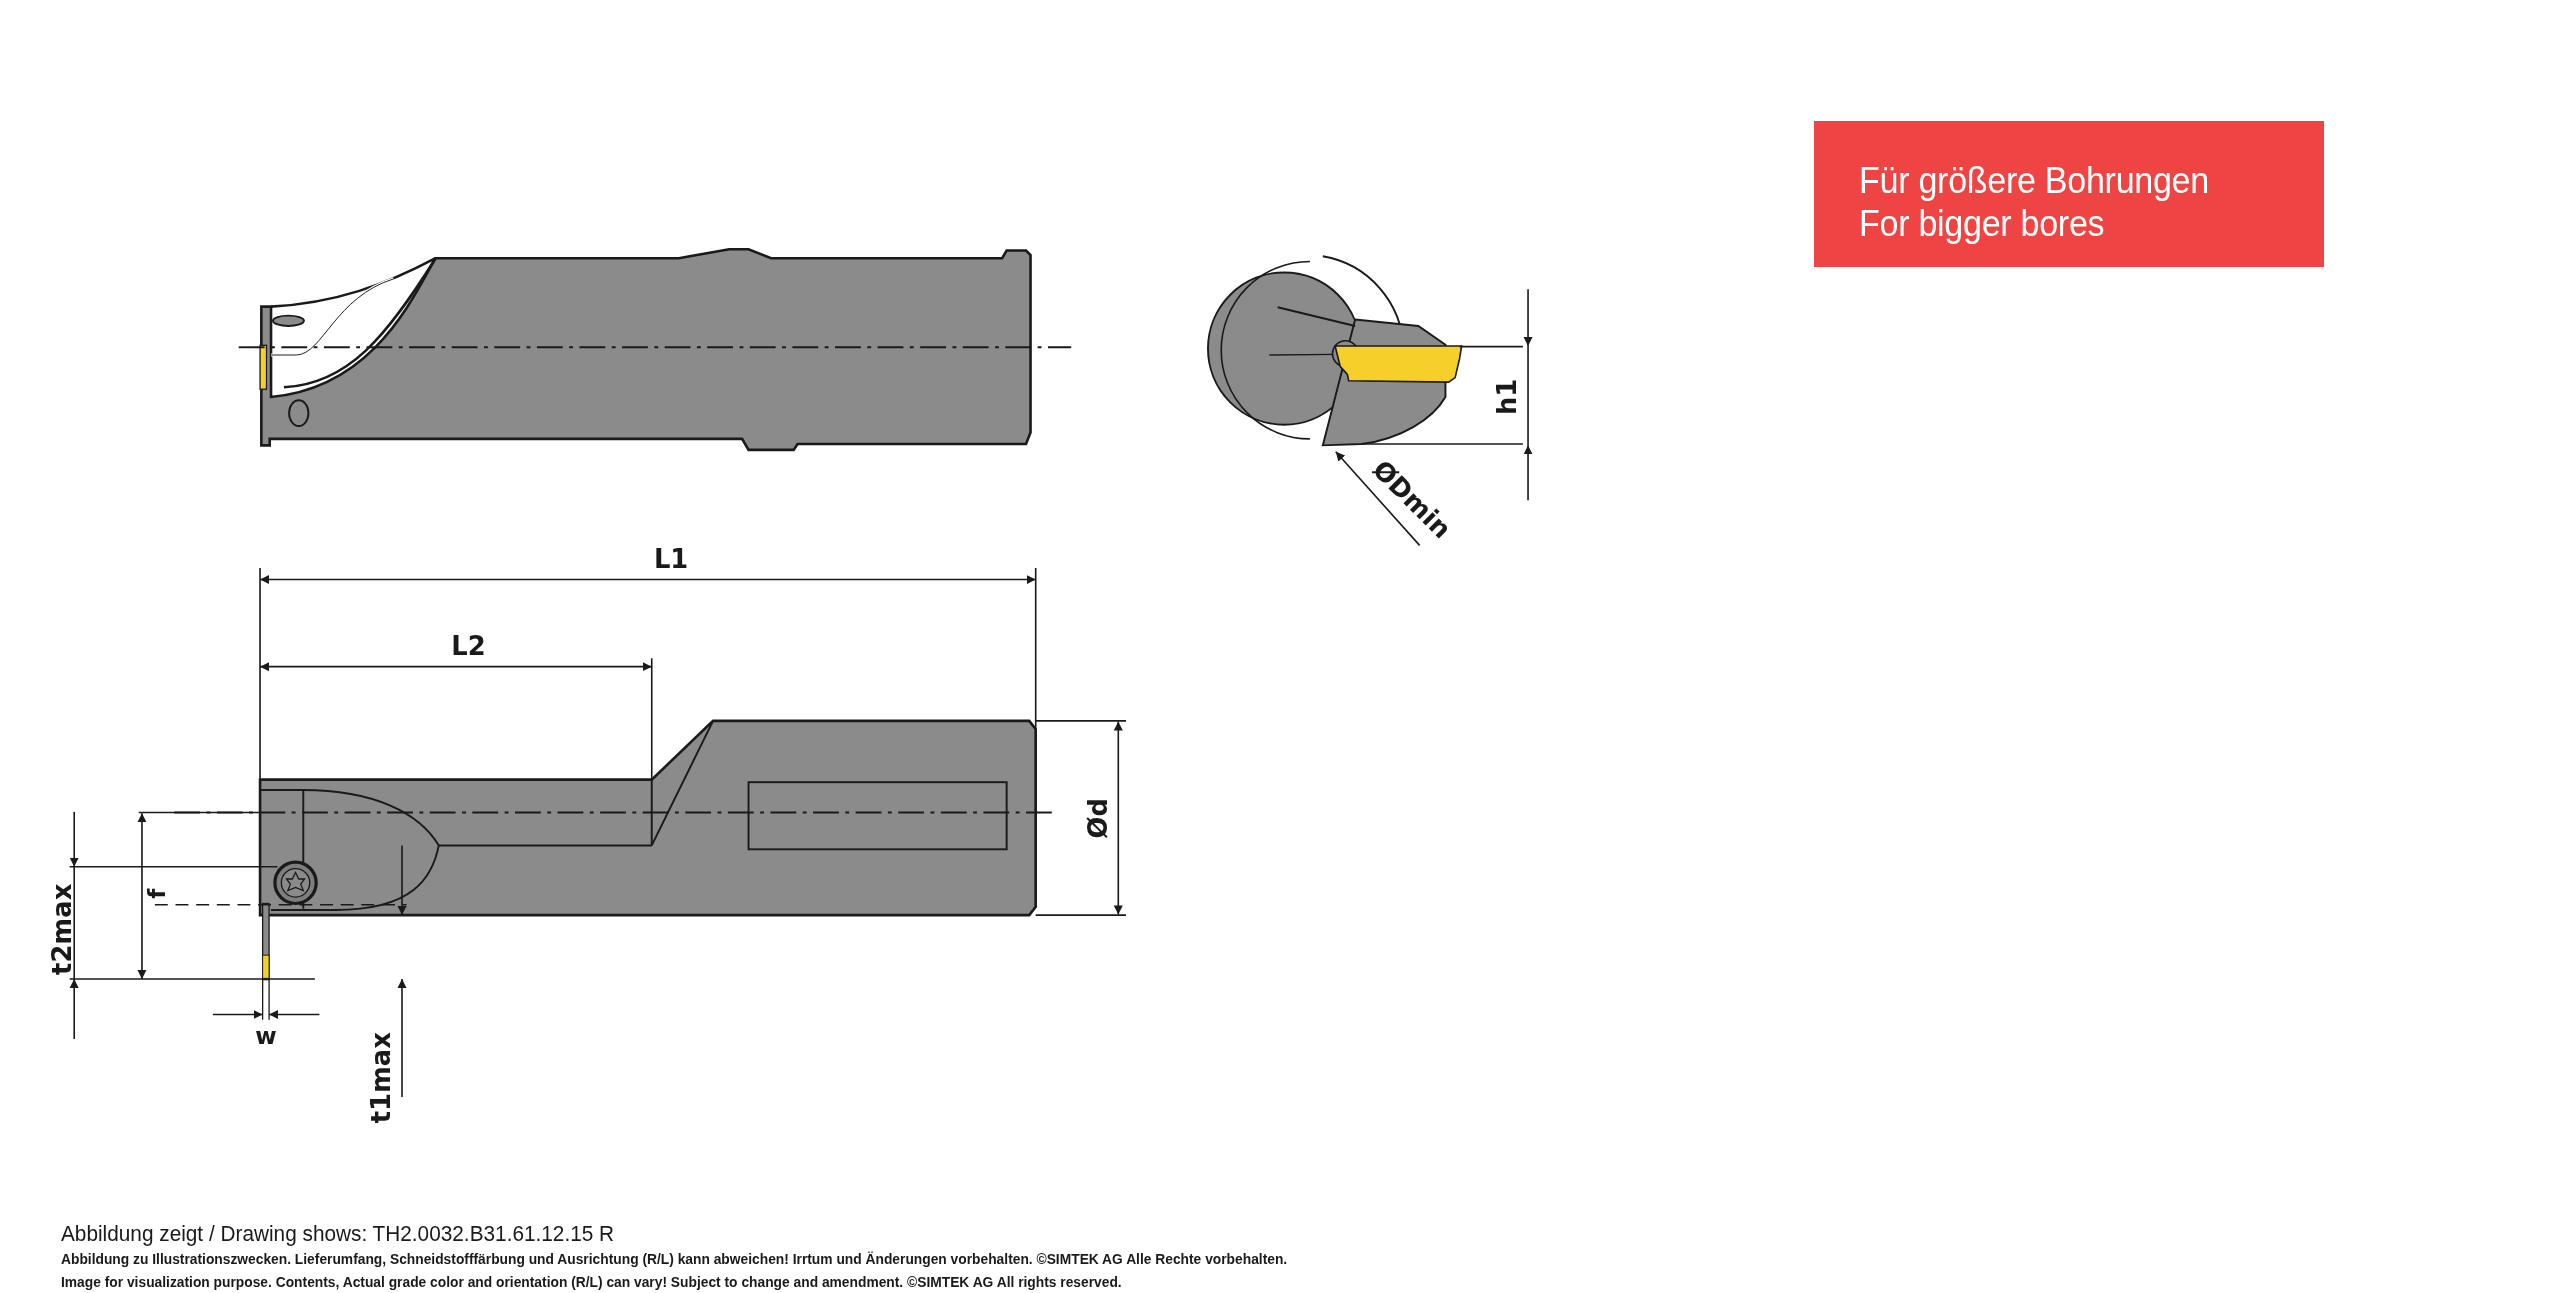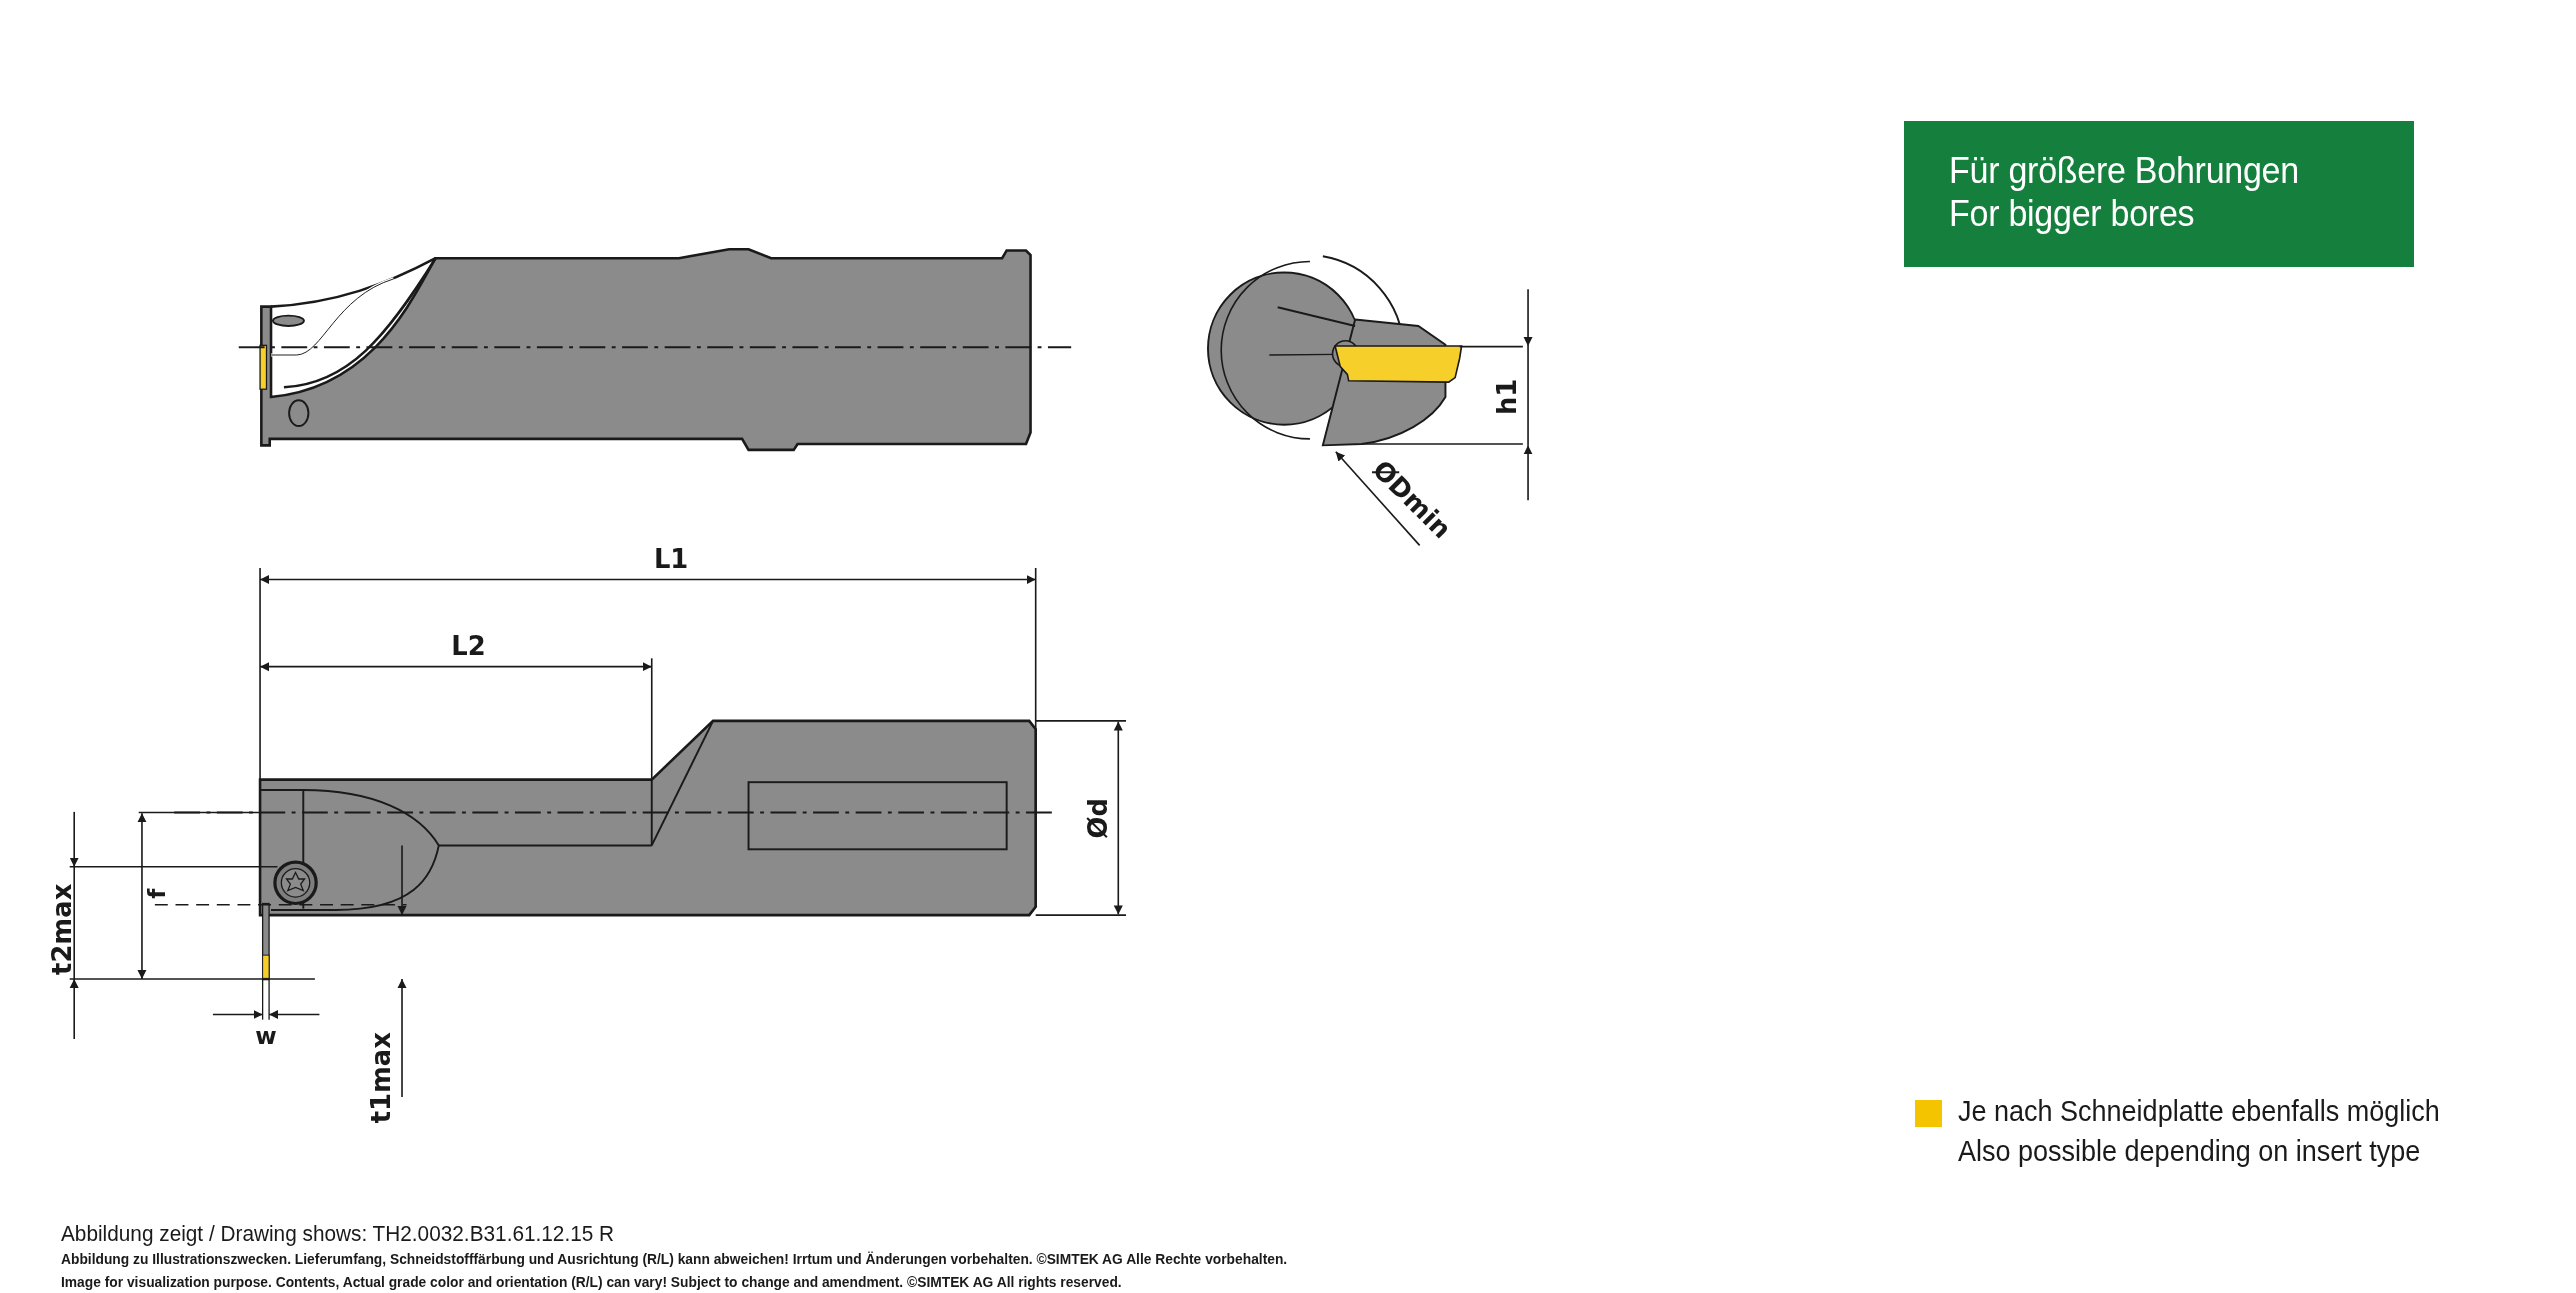--- a/index.html
+++ b/index.html
@@ -1,19 +1,19 @@
 <!DOCTYPE html>
 <html style="font-size:10.3px"><head>
 <meta charset="utf-8">
 <style>
   html, body { margin:0; padding:0; background:#ffffff; }
   body { width:2576px; height:1294px; position:relative; overflow:hidden; font-family:"Liberation Sans", sans-serif; color:#1a1a1a; }
   svg.drawing { position:absolute; left:0; top:0; }
   .dim-label { font-family:"DejaVu Sans", sans-serif; font-weight:bold; fill:#1a1a1a; }
-  .banner { position:absolute; left:1904px; top:121px; width:510px; height:146px; background:#15803d; color:#ffffff; box-sizing:border-box; padding:28px 0 0 45px; }
+  .banner { position:absolute; left:1814px; top:121px; width:510px; height:146px; background:#ef4444; color:#ffffff; box-sizing:border-box; padding:38px 0 0 45px; }
   .banner .l { font-family:"Liberation Sans", sans-serif; font-size:37px; line-height:43px; letter-spacing:-0.3px; transform:scaleX(0.92); transform-origin:left; white-space:nowrap; }
   .legend { position:absolute; left:1915px; top:1091px; }
   .legend-item { position:relative; padding-left:43px; }
   .legend-item .sw { position:absolute; left:0; top:9px; width:27px; height:27px; }
   .legend-item .t { font-size:30px; line-height:40px; white-space:nowrap; transform:scaleX(0.9); transform-origin:left; }
   .footer { position:absolute; left:61px; top:1220px; }
   .footer .f1 { font-size:22.6px; line-height:27px; white-space:nowrap; transform:scaleX(0.92); transform-origin:left; }
   .footer .f2 { font-size:15px; line-height:23px; font-weight:bold; white-space:nowrap; transform:scaleX(0.92); transform-origin:left; }
 </style>
 </head>
@@ -119,25 +119,20 @@
   <line x1="623" y1="1700" x2="623" y2="1517" stroke="#1a1a1a" stroke-width="2.5" marker-end="url(#arr)"></line>
   <text class="dim-label" font-size="40" transform="translate(605,1670) rotate(-90)" text-anchor="middle">t1max</text>
 
 </svg>
 <div class="banner">
   <div class="l">Für größere Bohrungen</div>
   <div class="l">For bigger bores</div>
 </div>
 
 <div class="legend">
-  <div class="legend-item">
-    <span class="sw" style="background:#f5c400"></span>
-    <div class="t">Je nach Schneidplatte ebenfalls möglich</div>
-    <div class="t">Also possible depending on insert type</div>
-  </div>
 </div>
 
 <div class="footer">
   <div class="f1">Abbildung zeigt / Drawing shows: TH2.0032.B31.61.12.15 R</div>
   <div class="f2">Abbildung zu Illustrationszwecken. Lieferumfang, Schneidstofffärbung und Ausrichtung (R/L) kann abweichen! Irrtum und Änderungen vorbehalten. ©SIMTEK AG Alle Rechte vorbehalten.</div>
   <div class="f2">Image for visualization purpose. Contents, Actual grade color and orientation (R/L) can vary! Subject to change and amendment. ©SIMTEK AG All rights reserved.</div>
 </div>
 
 
 </body></html>

